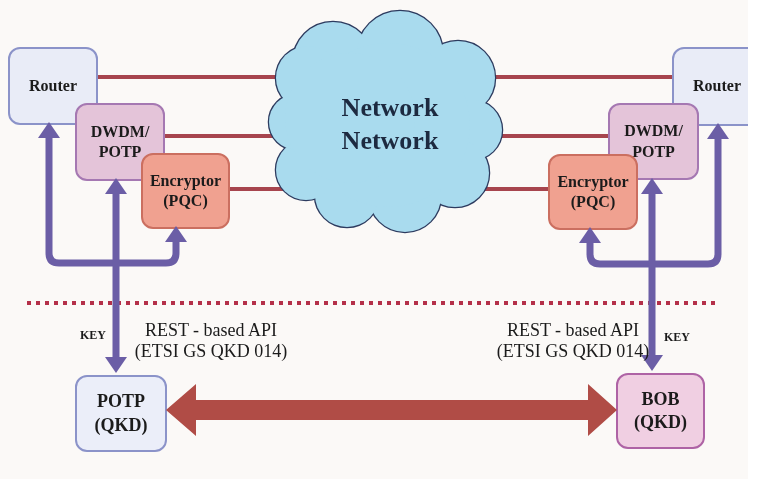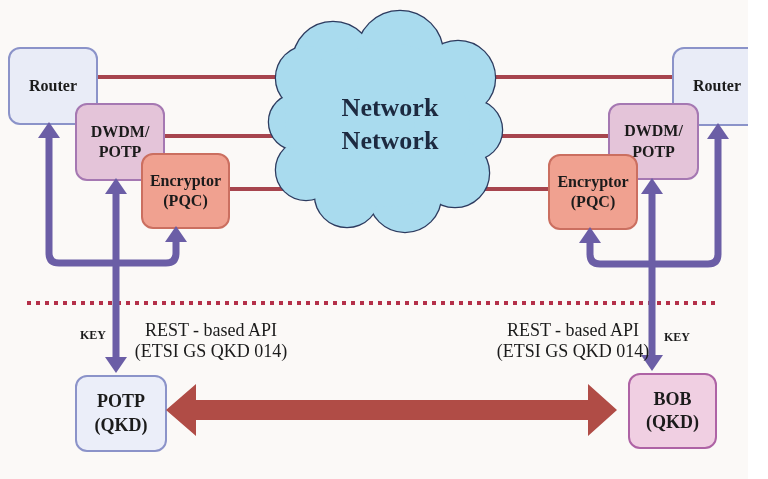--- a/index.html
+++ b/index.html
@@ -96,21 +96,21 @@
   </div>
   <div class="box enc" style="left:548px;top:154px;width:86px;height:72px;">
     <span>Encryptor</span>
     <span>(PQC)</span>
   </div>
 
   <div class="box alice" style="left:75px;top:375px;width:88px;height:73px;">
     <span>POTP</span>
     <span>(QKD)</span>
   </div>
-  <div class="box bob" style="left:616px;top:373px;width:85px;height:72px;margin-left:12px;">
+  <div class="box bob" style="left:616px;top:373px;width:85px;height:72px;">
     <span>BOB</span>
     <span>(QKD)</span>
   </div>
 
   <svg id="overlay-svg" width="768" height="479" viewBox="0 0 768 479">
     <line class="dotline" x1="27" y1="303" x2="718" y2="303"></line>
 
     <g>
       <path class="pline" d="M49,136 V253 Q49,263 59,263 H166 Q176,263 176,253 V237"></path>
       <line class="pline" x1="116" y1="192" x2="116" y2="366"></line>

